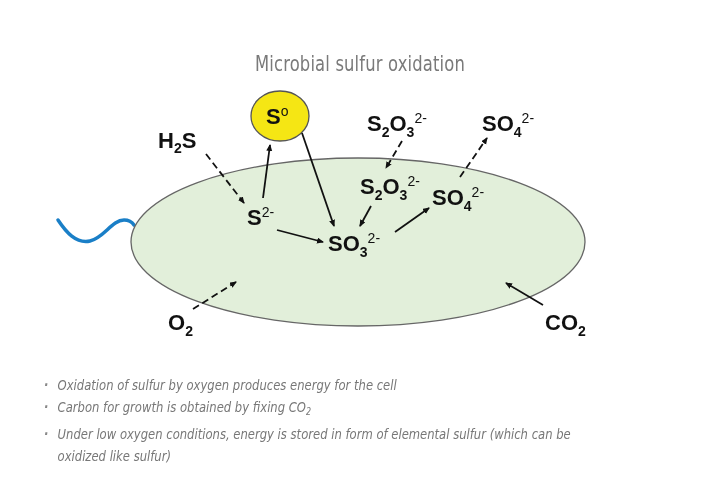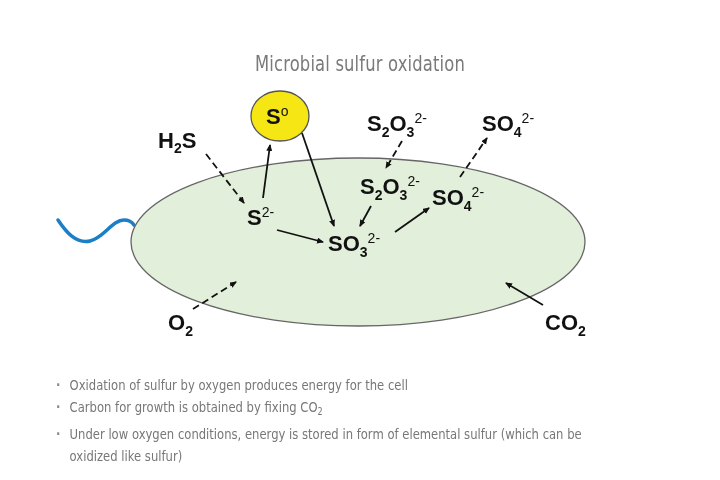--- a/index.html
+++ b/index.html
@@ -4,21 +4,21 @@
 <style>
   html, body { margin: 0; padding: 0; background: #ffffff; }
   body { width: 720px; height: 480px; position: relative; overflow: hidden; font-family: "Liberation Sans", sans-serif; }
   .title {
     position: absolute; left: 0; top: 52px; width: 720px; text-align: center;
     font-family: "DejaVu Sans", sans-serif; font-size: 21px; color: #7a7a7a;
     transform: scaleX(0.78); transform-origin: 360px 0; letter-spacing: 0.2px;
   }
   svg.diagram { position: absolute; left: 0; top: 0; }
   .chem { font-family: "Liberation Sans", sans-serif; font-weight: bold; fill: #111; }
-  .bullets { position: absolute; left: 56px; top: 374px; width: 640px; margin: 0; padding: 0; list-style: none; }
+  .bullets { position: absolute; left: 44px; top: 374px; width: 640px; margin: 0; padding: 0; list-style: none; font-style: italic; }
   .bullets li {
     position: relative; padding-left: 17px; font-family: "DejaVu Sans", sans-serif;
     font-size: 14.5px; line-height: 22px; color: #777;
     transform: scaleX(0.8); transform-origin: 0 0; width: 780px;
   }
   .bullets li::before { content: "\00B7"; position: absolute; left: 0; top: 0; color: #888; font-weight: bold; }
   .bullets sub { font-size: 10px; vertical-align: -3px; }
 </style>
 </head>
 <body>

